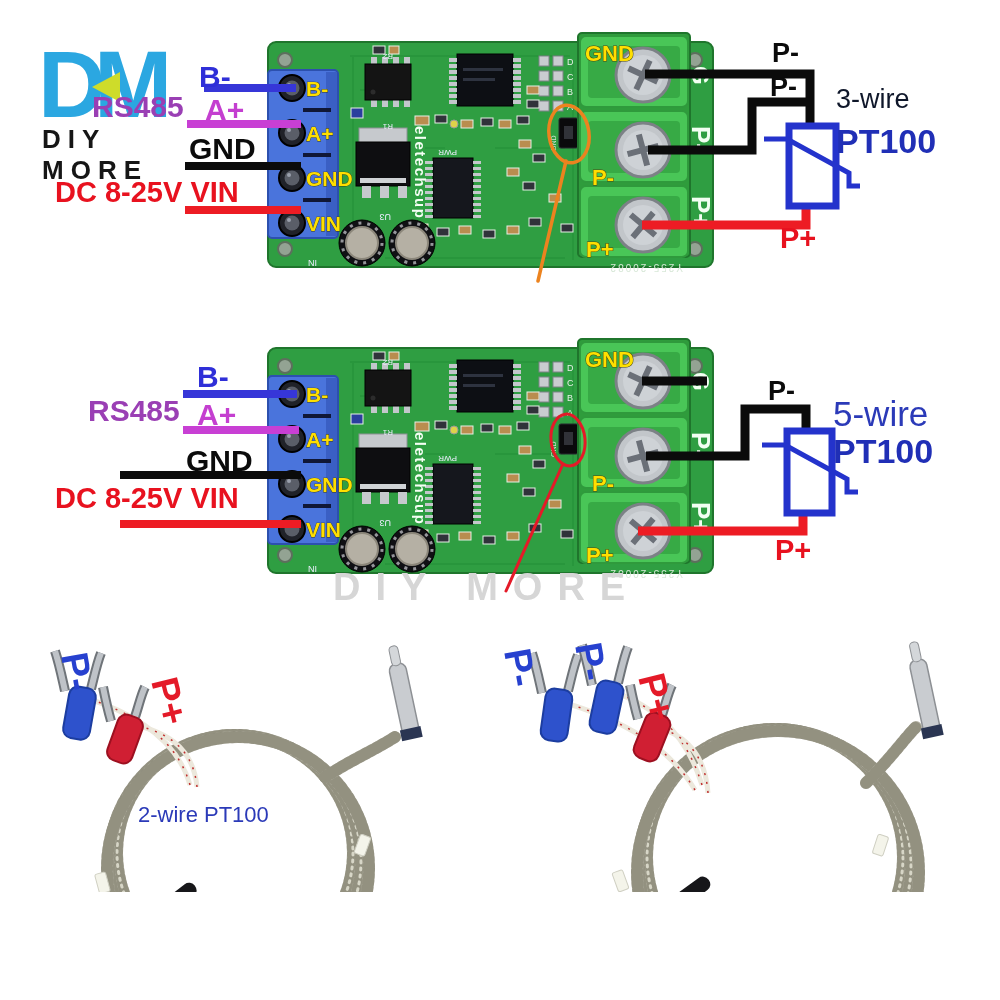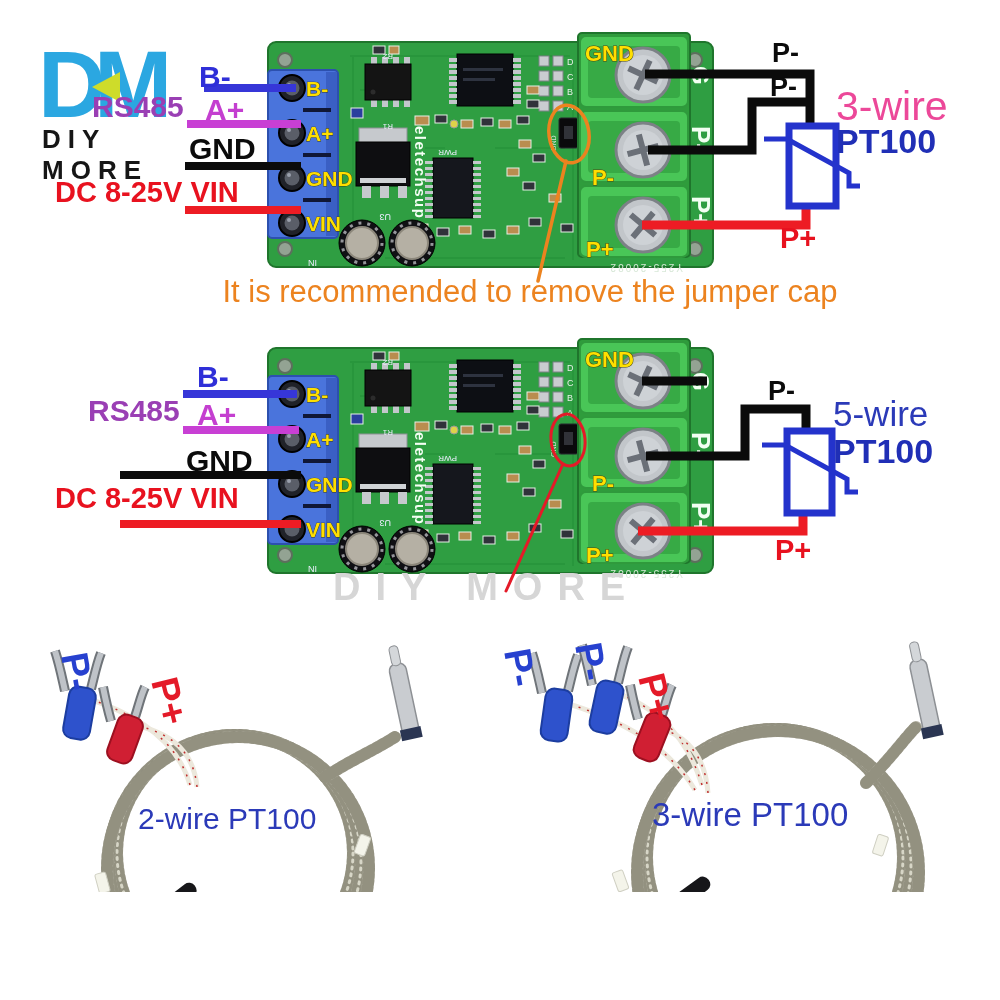--- a/index.html
+++ b/index.html
@@ -450,24 +450,23 @@
       <text transform="translate(427,38) rotate(90)" font-size="24">G</text>
       <text transform="translate(427,98) rotate(90)" font-size="26">P-</text>
       <text transform="translate(427,168) rotate(90)" font-size="26">P+</text>
     </g>
   </g>
 </svg>
 </div>
 
   <span class="lbl" style="left:772px;top:40px;font-size:27px;color:#0b0b0b">P-</span>
   <span class="lbl" style="left:770px;top:74px;font-size:27px;color:#0b0b0b">P-</span>
-  <span class="lbl" style="left:836px;top:86px;font-size:41px;font-weight:normal;color:#ec4899">3-wire</span>
+  <span class="lbl" style="left:836px;top:86px;font-size:27px;font-weight:normal;color:#0f172a">3-wire</span>
   <span class="lbl" style="left:836px;top:124px;font-size:34px;color:#202fb6">PT100</span>
   <span class="lbl" style="left:780px;top:224px;font-size:29px;color:#e8121f">P+</span>
-  <div class="cap" style="left:100px;top:276px;width:860px;font-size:31px;color:#ec831f">It is recommended to remove the jumper cap</div>
 
   <div class="wire" style="left:183px;top:390px;width:114px;background:#3636d8"></div>
   <div class="wire" style="left:183px;top:426px;width:116px;background:#c83fd4"></div>
   <div class="wire" style="left:120px;top:471px;width:181px;background:#0b0b0b"></div>
   <div class="wire" style="left:120px;top:520px;width:181px;background:#ed1c24"></div>
   <span class="lbl" style="left:197px;top:362px;font-size:30px;color:#2f2fd8">B-</span>
   <span class="lbl" style="left:88px;top:396px;font-size:30px;color:#9a3fb4">RS485</span>
   <span class="lbl" style="left:197px;top:400px;font-size:30px;color:#c43fd0">A+</span>
   <span class="lbl" style="left:186px;top:446px;font-size:30px;color:#0b0b0b">GND</span>
   <span class="lbl" style="left:55px;top:484px;font-size:29px;color:#e8121f">DC 8-25V VIN</span>
@@ -532,21 +531,21 @@
       <rect x="61" y="52" width="27" height="52" rx="9" fill="#2e52cc" stroke="#1c3da0" stroke-width="2" transform="rotate(10 74 78)"></rect>
     </g>
     <g>
       <path d="M106 86 C102 72 100 62 98 52 M130 82 C134 70 136 60 140 52" fill="none" stroke="#6f7479" stroke-width="10"></path>
       <path d="M106 86 C102 72 100 62 98 52 M130 82 C134 70 136 60 140 52" fill="none" stroke="#bfc3c8" stroke-width="6"></path>
       <rect x="107" y="80" width="26" height="48" rx="9" fill="#d01f33" stroke="#9d1020" stroke-width="2" transform="rotate(20 120 104)"></rect>
     </g>
     <text transform="translate(56,20) rotate(80)" font-size="38" font-weight="bold" fill="#2741cf">P-</text>
     <text transform="translate(146,46) rotate(76)" font-size="38" font-weight="bold" fill="#e41a28">P+</text>
   </svg>
-  <span class="lbl" style="left:138px;top:804px;font-size:30px;font-weight:normal;color:#2b3ab8">2-wire PT100</span>
+  <span class="lbl" style="left:138px;top:804px;font-size:22px;font-weight:normal;color:#2b3ab8">2-wire PT100</span>
 
   <svg class="sensor" style="left:480px;top:635px" width="520" height="360" viewBox="0 0 520 360" xmlns="http://www.w3.org/2000/svg">
     <g fill="none" stroke-linecap="round">
       <circle cx="295" cy="222" r="128" stroke="#b2b0a1" stroke-width="12"></circle>
       <circle cx="295" cy="222" r="128" stroke="#74725f" stroke-width="12" stroke-dasharray="2.5 4" opacity="0.5"></circle>
       <circle cx="295" cy="222" r="128" stroke="#e9e7d8" stroke-width="3" stroke-dasharray="2 5" opacity="0.8"></circle>
       <circle cx="295" cy="230" r="136" stroke="#b2b0a1" stroke-width="12"></circle>
       <circle cx="295" cy="230" r="136" stroke="#74725f" stroke-width="12" stroke-dasharray="2.5 4" opacity="0.5"></circle>
       <circle cx="295" cy="230" r="136" stroke="#e9e7d8" stroke-width="3" stroke-dasharray="2 5" opacity="0.8"></circle>
       <circle cx="298" cy="237" r="141" stroke="#b2b0a1" stroke-width="12"></circle>
@@ -582,15 +581,14 @@
     </g>
     <g>
       <path d="M158 84 C154 70 152 60 150 50 M182 80 C186 68 188 58 192 50" fill="none" stroke="#6f7479" stroke-width="10"></path>
       <path d="M158 84 C154 70 152 60 150 50 M182 80 C186 68 188 58 192 50" fill="none" stroke="#bfc3c8" stroke-width="6"></path>
       <rect x="159" y="78" width="26" height="48" rx="9" fill="#d01f33" stroke="#9d1020" stroke-width="2" transform="rotate(22 172 102)"></rect>
     </g>
     <text transform="translate(24,16) rotate(80)" font-size="38" font-weight="bold" fill="#2741cf">P-</text>
     <text transform="translate(95,10) rotate(80)" font-size="38" font-weight="bold" fill="#2741cf">P-</text>
     <text transform="translate(158,42) rotate(76)" font-size="38" font-weight="bold" fill="#e41a28">P+</text>
   </svg>
-  <span class="lbl" style="left:652px;top:798px;font-size:33px;font-weight:normal;color:#2b3ab8">3-wire PT100</span>
 
 </div>
 
 </body></html>

